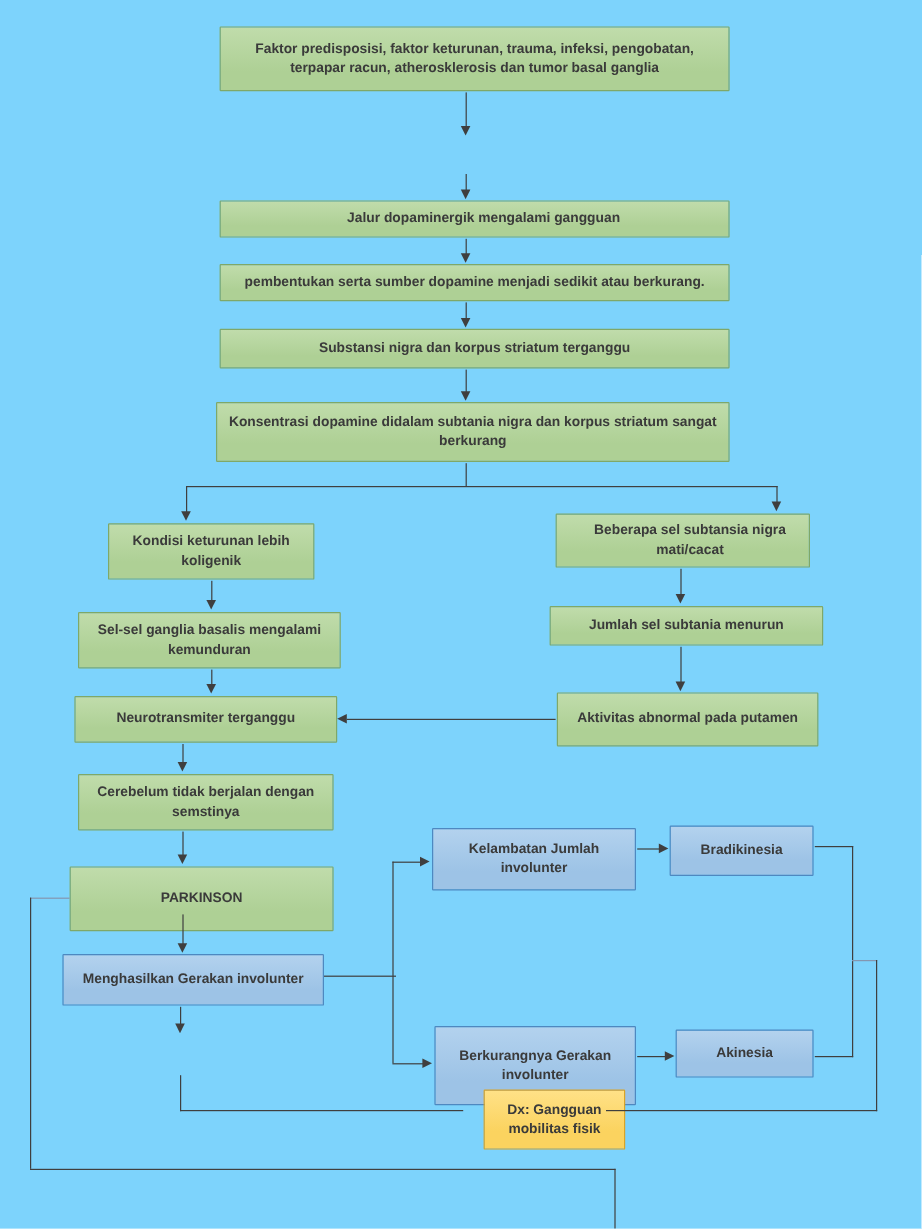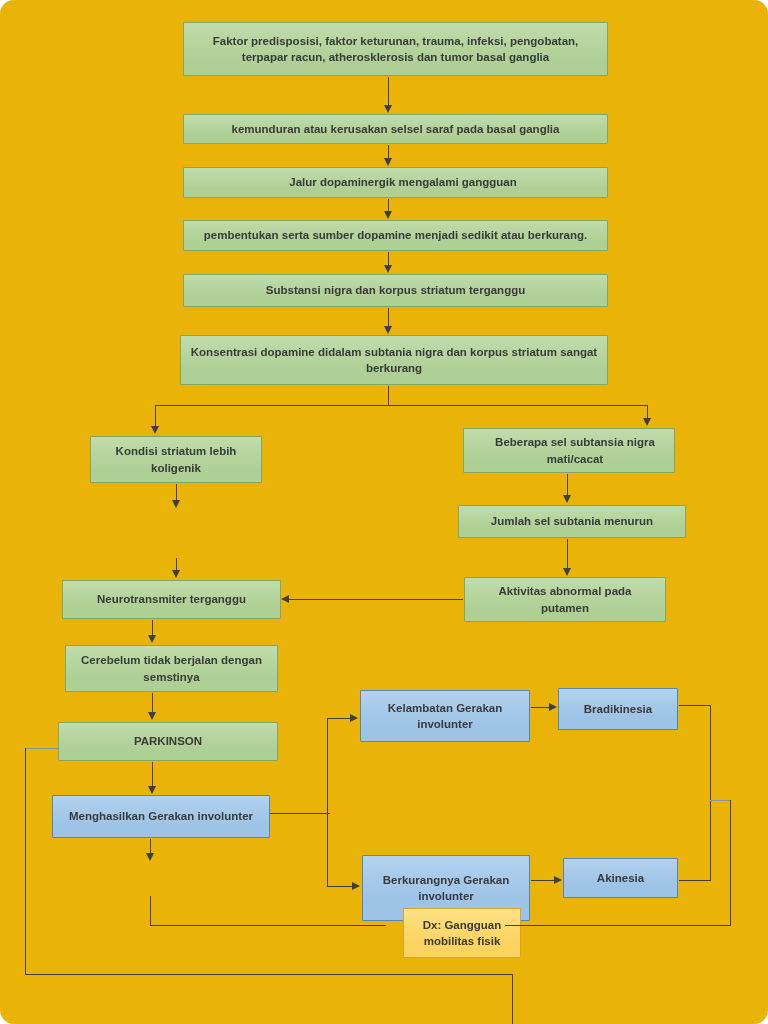--- a/index.html
+++ b/index.html
@@ -1,18 +1,18 @@
 <!DOCTYPE html>
 <html style="--green-fill: #aed095; --green-fill-light: #c0dcab; --green-border: #7fa868; --blue-fill: #9dc3e6; --blue-fill-light: #b3d2ee; --blue-border: #4e88c0; --orange-fill: #fbd35f; --orange-fill-light: #ffe187; --orange-border: #d9a427; --line: #3f3f3f; --line-soft: #8496b0;"><head>
 <meta charset="utf-8">
 <style>
   html,body{margin:0;padding:0;background:#ffffff;}
   #canvas{
-    position:relative;width:768px;height:1024px;background:#eab308;
-    font-family:"Liberation Sans","DejaVu Sans",sans-serif;overflow:hidden;border-radius:14px;
+    position:relative;width:768px;height:1024px;background:#7dd3fc;
+    font-family:"Liberation Sans","DejaVu Sans",sans-serif;overflow:hidden;
   }
   .node{
     position:absolute;display:flex;align-items:center;justify-content:center;
     text-align:center;font-weight:bold;font-size:11.5px;line-height:1.4;
     color:#3a3a3a;box-sizing:border-box;padding:2px 8px;border:1px solid #777;
     border-radius:1px;
   }
   .green{
     background:linear-gradient(180deg,var(--green-fill-light) 0%,var(--green-fill) 70%);
     border-color:var(--green-border);
@@ -32,36 +32,36 @@
   .ah.down{border-left:4px solid transparent;border-right:4px solid transparent;border-top:8px solid var(--line);}
   .ah.right{border-top:4px solid transparent;border-bottom:4px solid transparent;border-left:8px solid var(--line);}
   .ah.left{border-top:4px solid transparent;border-bottom:4px solid transparent;border-right:8px solid var(--line);}
 </style>
 </head>
 <body>
 
 <div id="canvas">
 
   <div class="node green" style="left:183px;top:22px;width:425px;height:54px;">Faktor predisposisi, faktor keturunan, trauma, infeksi, pengobatan, terpapar racun, atherosklerosis dan tumor basal ganglia</div>
-  <div class="node green" style="left:183px;top:114px;width:425px;height:30px;">kemunduran atau kerusakan selsel saraf pada basal ganglia</div>
   <div class="node green" style="left:183px;top:167px;width:425px;height:31px;padding-left:23px;">Jalur dopaminergik mengalami gangguan</div>
   <div class="node green" style="left:183px;top:220px;width:425px;height:31px;">pembentukan serta sumber dopamine menjadi sedikit atau berkurang.</div>
   <div class="node green" style="left:183px;top:274px;width:425px;height:33px;">Substansi nigra dan korpus striatum terganggu</div>
   <div class="node green" style="left:180px;top:335px;width:428px;height:50px;">Konsentrasi dopamine didalam subtania nigra dan korpus striatum sangat berkurang</div>
 
-  <div class="node green" style="left:90px;top:436px;width:172px;height:47px;">Kondisi striatum lebih koligenik</div>
+  <div class="node green" style="left:90px;top:436px;width:172px;height:47px;">Kondisi keturunan lebih koligenik</div>
   <div class="node green" style="left:463px;top:428px;width:212px;height:45px;padding-left:20px;">Beberapa sel subtansia nigra mati/cacat</div>
+  <div class="node green" style="left:65px;top:510px;width:219px;height:47px;">Sel-sel ganglia basalis mengalami kemunduran</div>
   <div class="node green" style="left:458px;top:505px;width:228px;height:33px;">Jumlah sel subtania menurun</div>
   <div class="node green" style="left:62px;top:580px;width:219px;height:39px;">Neurotransmiter terganggu</div>
-  <div class="node green" style="left:464px;top:577px;width:202px;height:45px;">Aktivitas abnormal pada putamen</div>
+  <div class="node green" style="left:464px;top:577px;width:218px;height:45px;">Aktivitas abnormal pada putamen</div>
   <div class="node green" style="left:65px;top:645px;width:213px;height:47px;">Cerebelum tidak berjalan dengan semstinya</div>
-  <div class="node green" style="left:58px;top:722px;width:220px;height:39px;">PARKINSON</div>
+  <div class="node green" style="left:58px;top:722px;width:220px;height:54px;">PARKINSON</div>
 
   <div class="node blue" style="left:52px;top:795px;width:218px;height:43px;">Menghasilkan Gerakan involunter</div>
-  <div class="node blue" style="left:360px;top:690px;width:170px;height:52px;">Kelambatan Gerakan involunter</div>
+  <div class="node blue" style="left:360px;top:690px;width:170px;height:52px;">Kelambatan Jumlah involunter</div>
   <div class="node blue" style="left:558px;top:688px;width:120px;height:42px;">Bradikinesia</div>
   <div class="node blue" style="left:362px;top:855px;width:168px;height:66px;">Berkurangnya Gerakan involunter</div>
   <div class="node blue" style="left:563px;top:858px;width:115px;height:40px;">Akinesia</div>
 
   <div class="node orange" style="left:386px;top:908px;width:118px;height:50px;margin-left:17px;">Dx: Gangguan mobilitas fisik</div>
 
   <div class="vl" style="left:388px;top:77px;height:29px;"></div>
   <div class="ah down" style="left:384px;top:105px;"></div>
 
   <div class="vl" style="left:388px;top:145px;height:14px;"></div>

